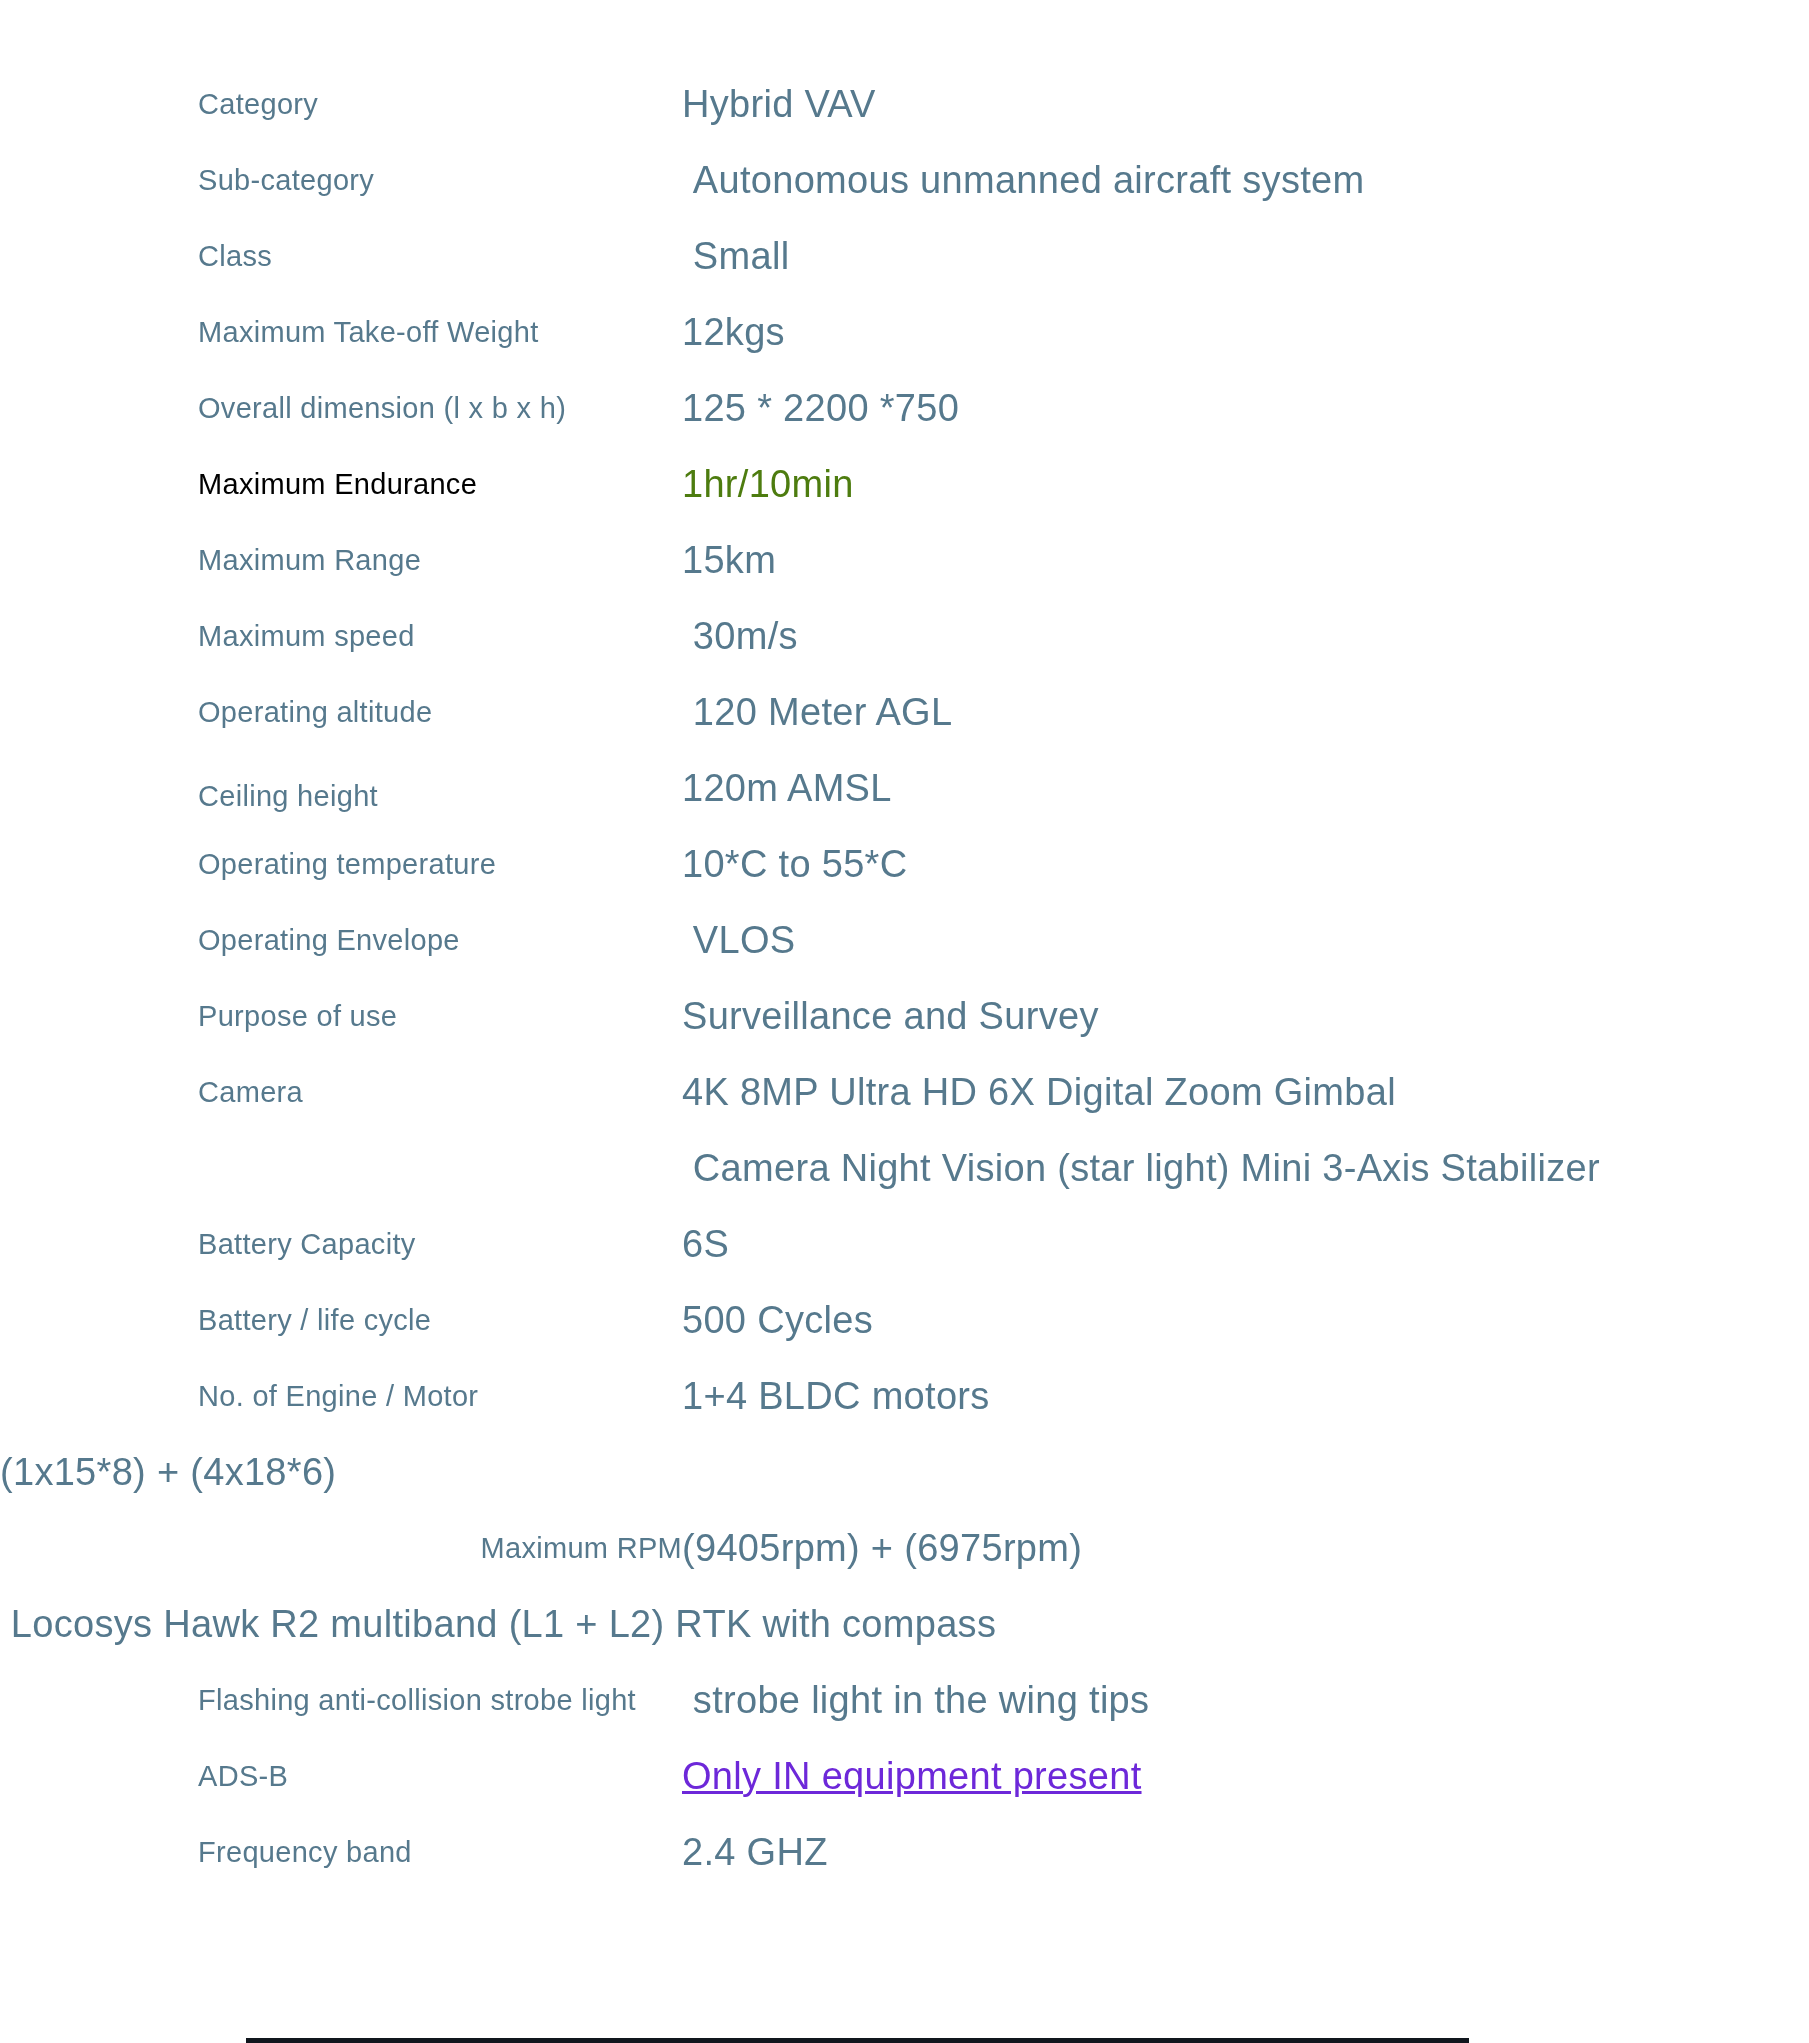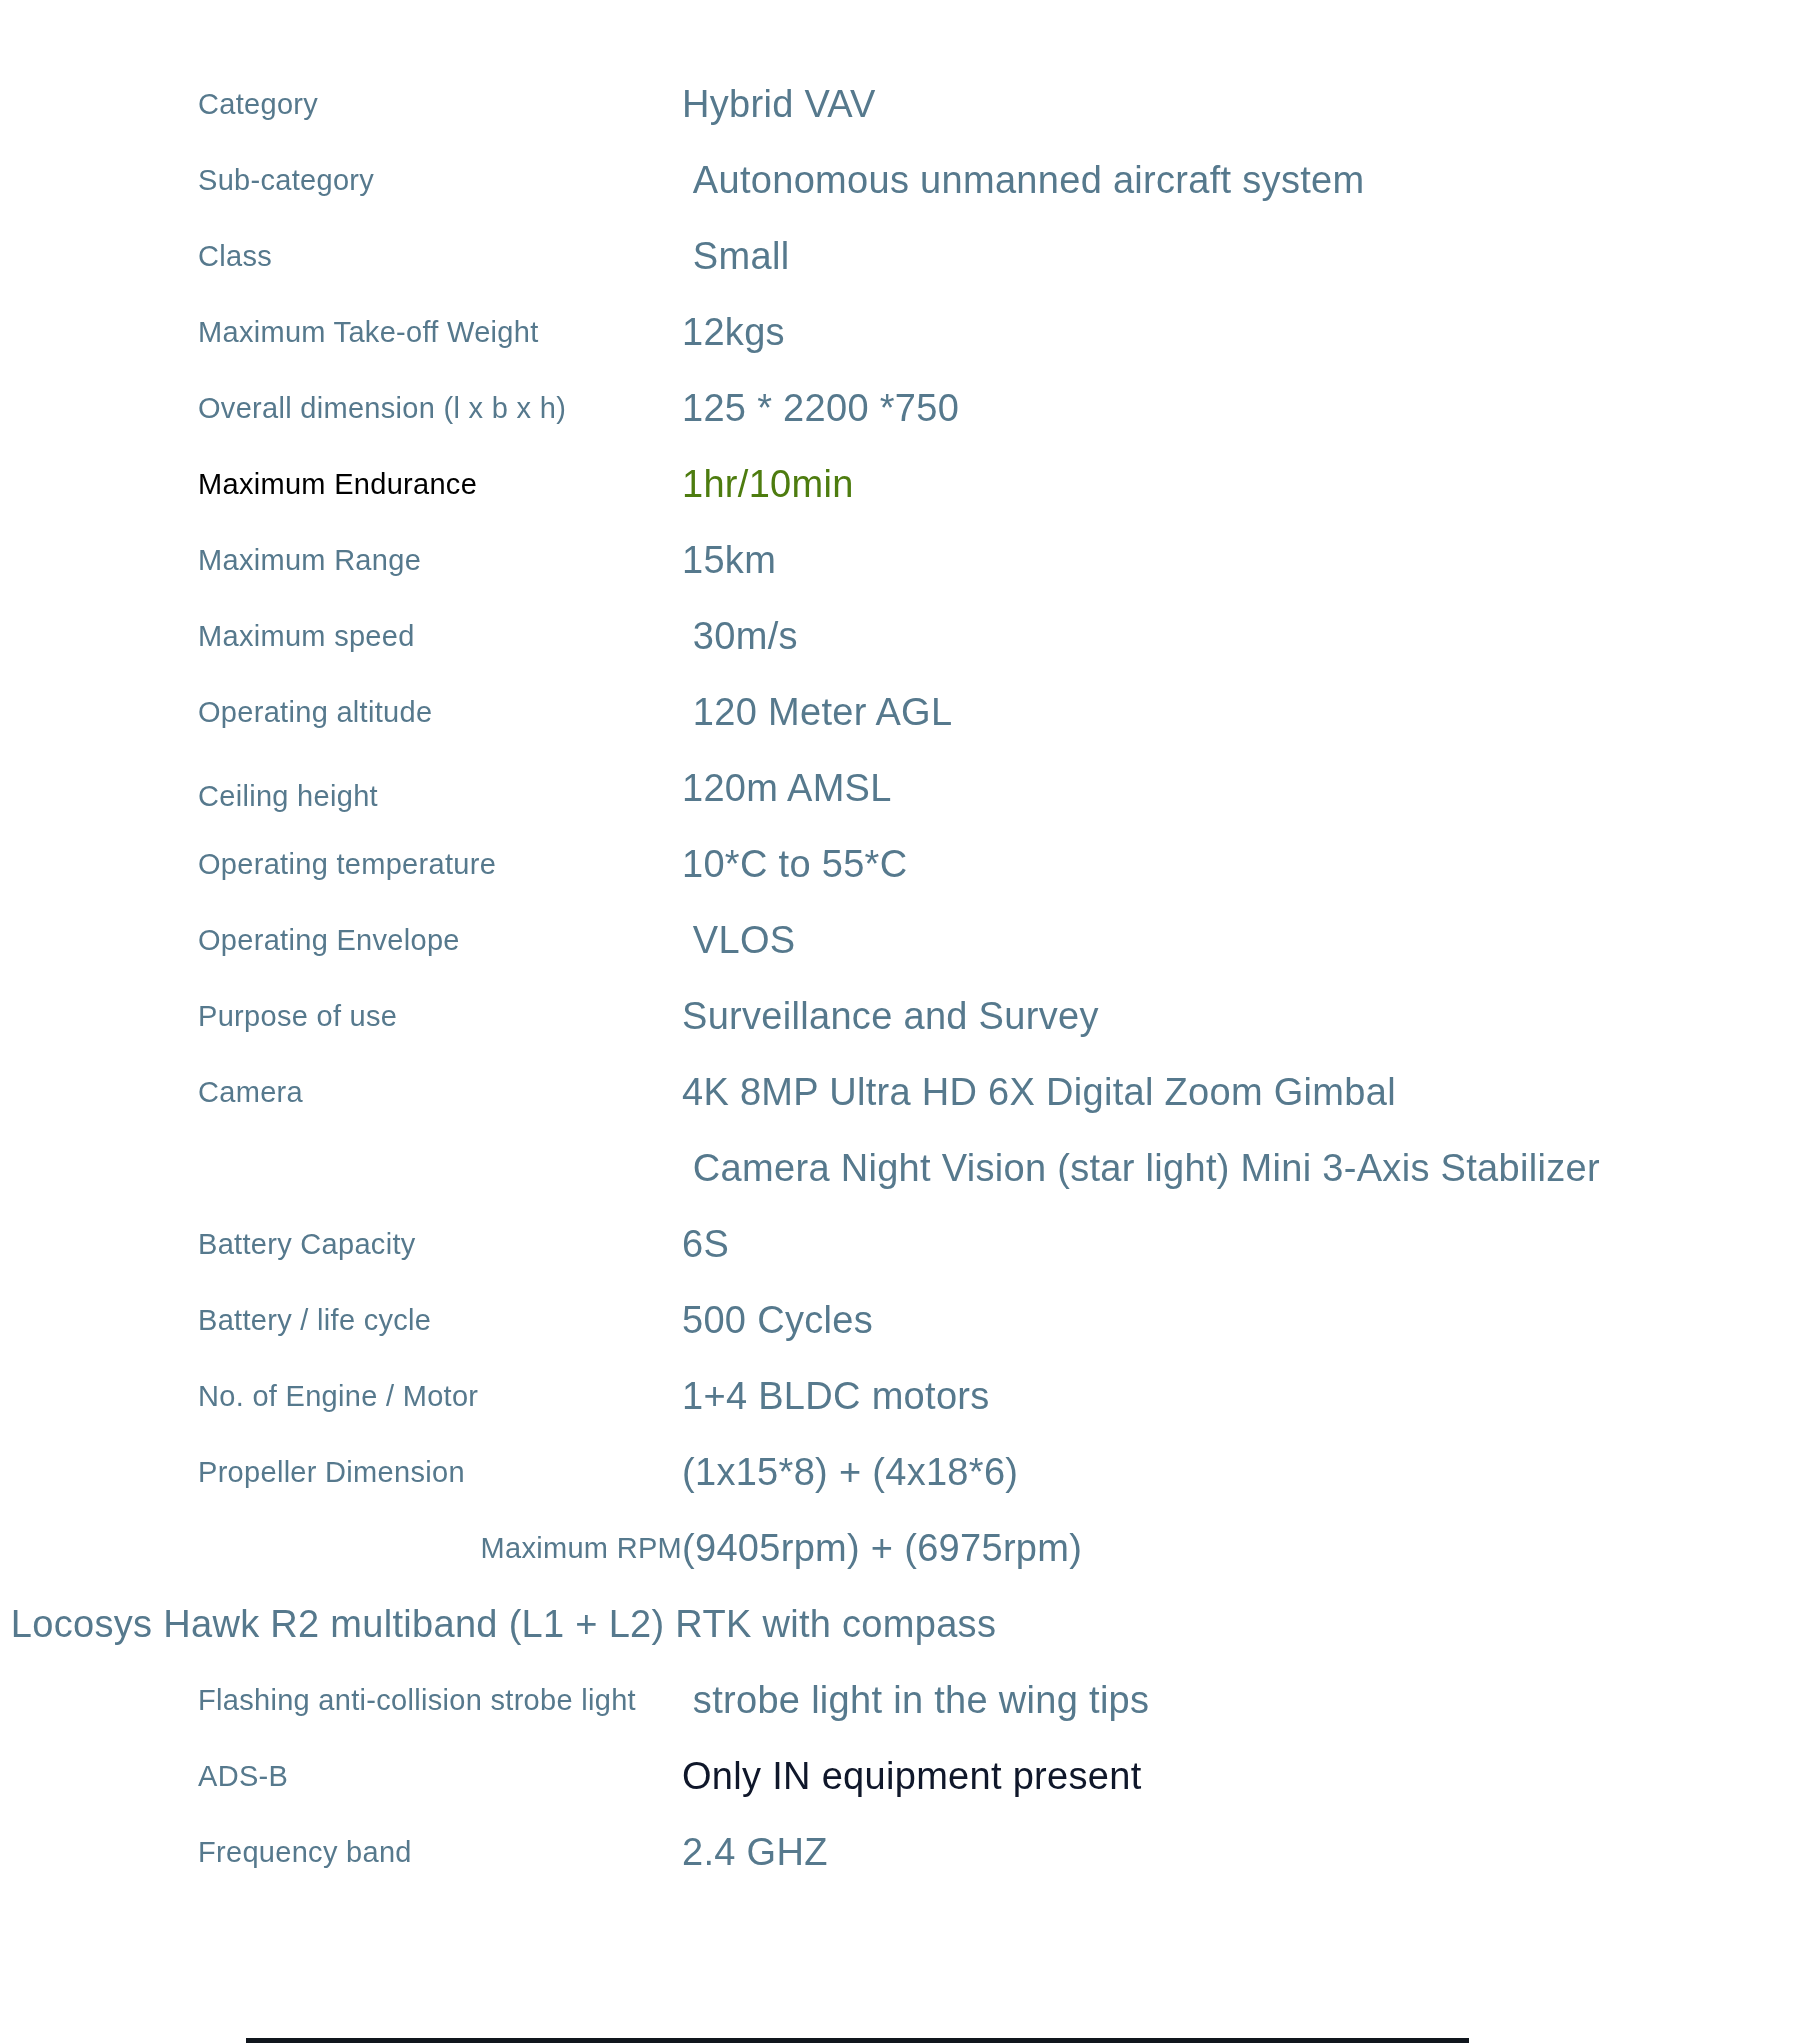--- a/index.html
+++ b/index.html
@@ -123,37 +123,36 @@
     </div>
     <div class="spec-row">
       <div class="spec-label" style="color: rgb(86, 121, 141);">Battery / life cycle</div>
       <div class="spec-value" style="color: rgb(86, 121, 141);">500 Cycles</div>
     </div>
     <div class="spec-row">
       <div class="spec-label" style="color: rgb(86, 121, 141);">No. of Engine / Motor</div>
       <div class="spec-value" style="color: rgb(86, 121, 141);">1+4 BLDC motors</div>
     </div>
     <div class="spec-row">
-      <div class="spec-label" style="color: rgb(86, 121, 141);">Propeller Dimension</div>
       <div class="spec-value" style="color: rgb(86, 121, 141);">(1x15*8) + (4x18*6)</div>
     </div>
     <div class="spec-row">
       <div class="spec-label" style="color: rgb(86, 121, 141); text-align: right;">Maximum RPM</div>
       <div class="spec-value" style="color: rgb(86, 121, 141);">(9405rpm) + (6975rpm)</div>
     </div>
     <div class="spec-row">
       <div class="spec-value" style="color: rgb(86, 121, 141);"> Locosys Hawk R2 multiband (L1 + L2) RTK with compass</div>
     </div>
     <div class="spec-row">
       <div class="spec-label" style="color: rgb(86, 121, 141);">Flashing anti-collision strobe light</div>
       <div class="spec-value" style="color: rgb(86, 121, 141);"> strobe light in the wing tips</div>
     </div>
     <div class="spec-row">
       <div class="spec-label" style="color: rgb(86, 121, 141);">ADS-B</div>
-      <div class="spec-value" style="color: #0f172a;">Only IN equipment present</div>
+      <div class="spec-value" style="color: #6d28d9; text-decoration: underline;">Only IN equipment present</div>
     </div>
     <div class="spec-row">
       <div class="spec-label" style="color: rgb(86, 121, 141);">Frequency band</div>
       <div class="spec-value" style="color: rgb(86, 121, 141);">2.4 GHZ</div>
     </div>
   </div>
 
 <div class="footer-bar" style="background: rgb(16, 22, 29);"></div>
 
 

